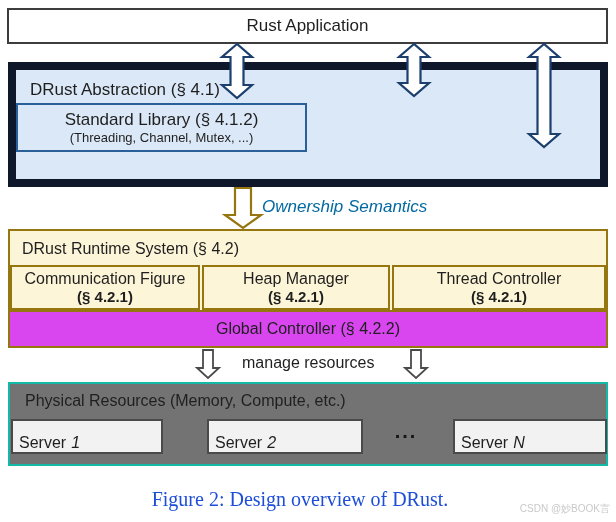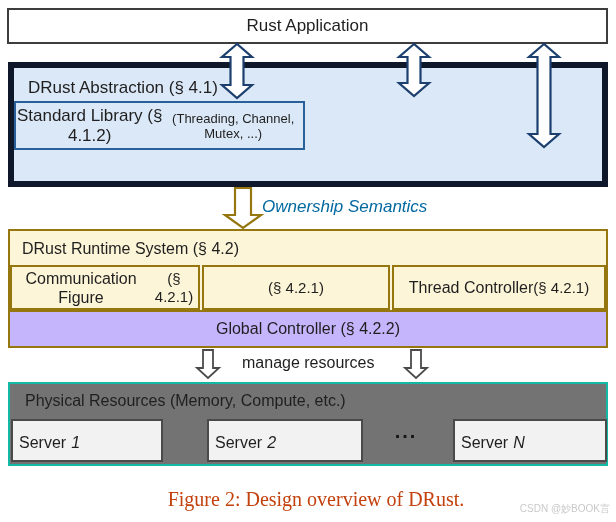--- a/index.html
+++ b/index.html
@@ -1,71 +1,71 @@
 <!DOCTYPE html>
 <html><head>
 <meta charset="utf-8">
 <style>
   html,body{margin:0;padding:0;background:#ffffff;}
   #page{position:relative;width:616px;height:522px;background:#ffffff;overflow:hidden;
         font-family:"Liberation Sans",sans-serif;color:#1f1f1f;border-radius:21px;}
   .abs{position:absolute;box-sizing:border-box;}
   .ctr{display:flex;align-items:center;justify-content:center;text-align:center;}
-  .col{display:flex;flex-direction:row;align-items:center;justify-content:center;text-align:center;}
+  .col{display:flex;flex-direction:column;justify-content:center;text-align:center;}
 
   
   #rust-app{left:7px;top:8px;width:601px;height:36px;background:#ffffff;
             border:2px solid #3d3d3d;font-size:17px;}
 
   
-  #blue-box{left:8px;top:62px;width:600px;height:125px;background:#dbe8f7;border:6px solid #0f172a;}
+  #blue-box{left:8px;top:62px;width:600px;height:125px;background:#dbe8f7;border:8px solid #0f172a;}
   #blue-title{position:absolute;left:14px;top:10px;font-size:17px;}
   #std-lib{position:absolute;left:0px;top:33px;width:291px;height:49px;background:#dbe8f7;
            border:2px solid #2a6099;box-sizing:border-box;}
   #std-lib .l1{font-size:17px;line-height:20px;}
   #std-lib .l2{font-size:13px;line-height:15px;}
   #affinity{position:absolute;left:289px;top:33px;width:190px;height:49px;background:#dbe8f7;
             border:2px solid #2a6099;box-sizing:border-box;font-size:17px;}
   #ownership{position:absolute;left:-2px;top:82px;width:600px;height:41px;background:#dbe8f7;
              border:2px solid #2a6099;box-sizing:border-box;font-size:17px;}
 
   
   #own-sem{left:262px;top:197px;font-size:17px;font-style:italic;color:#0369a1;}
 
   
   #yellow-box{left:8px;top:229px;width:600px;height:119px;background:#fdf5d8;border:2px solid #96760f;}
   #yellow-title{position:absolute;left:12px;top:9px;font-size:16px;}
   .ycomp{position:absolute;top:34px;height:45px;background:#fdf5d8;border:2px solid #96760f;
          box-sizing:border-box;}
   .ycomp .l1{font-size:16px;line-height:19px;}
-  .ycomp .l2{font-size:15px;line-height:18px;}
+  .ycomp .l2{font-size:15px;line-height:18px;font-weight:bold;}
   #ycomp0{left:0px;width:190px;}
   #ycomp1{left:192px;width:188px;}
   #ycomp2{left:382px;width:214px;}
-  #global-ctl{position:absolute;left:-2px;top:79px;width:600px;height:38px;background:#c4b5fd;
+  #global-ctl{position:absolute;left:-2px;top:79px;width:600px;height:38px;background:#d946ef;
               border:2px solid #96760f;box-sizing:border-box;font-size:16px;}
 
   
   #manage-res{left:242px;top:354px;font-size:16px;}
 
   
   #phys-box{left:8px;top:382px;width:600px;height:84px;background:#737373;border:2px solid #14b8a6;}
   #phys-title{position:absolute;left:15px;top:8px;font-size:16px;}
-  .server{position:absolute;top:35px;height:43px;background:#f2f2f2;border:2px solid #4a4a4a;
-          box-sizing:border-box;display:flex;align-items:center;padding:5px 0 0 6px;font-size:16px;}
+  .server{position:absolute;top:35px;height:35px;background:#f2f2f2;border:2px solid #4a4a4a;
+          box-sizing:border-box;display:flex;align-items:flex-end;padding:5px 0 0 6px;font-size:16px;}
   .server .sid{font-style:italic;margin-left:5px;}
   #server1{left:1px;width:152px;}
   #server2{left:197px;width:156px;}
   #serverN{left:443px;width:154px;}
   #dots{position:absolute;left:366px;top:36px;width:60px;text-align:center;
         font-size:20px;font-weight:bold;letter-spacing:2px;color:#141414;}
 
   
-  #caption{left:16px;top:488px;width:600px;text-align:center;
-           font-family:"Liberation Serif",serif;font-size:20px;color:#c2410c;}
+  #caption{left:0px;top:488px;width:600px;text-align:center;
+           font-family:"Liberation Serif",serif;font-size:20px;color:#1d4ed8;}
   #watermark{right:6px;top:502px;font-size:10px;color:#c9c9c9;}
 
   
   #arrows{position:absolute;left:0;top:0;width:616px;height:522px;pointer-events:none;z-index:5;}
 </style>
 </head>
 <body>
 
 <div id="page">
 
@@ -83,20 +83,21 @@
 
   <div id="own-sem" class="abs">Ownership Semantics</div>
 
   <div id="yellow-box" class="abs">
     <div id="yellow-title">DRust Runtime System (§ 4.2)</div>
     <div id="ycomp0" class="ycomp col">
       <div class="l1">Communication Figure</div>
       <div class="l2">(§ 4.2.1)</div>
     </div>
     <div id="ycomp1" class="ycomp col">
+      <div class="l1">Heap Manager</div>
       <div class="l2">(§ 4.2.1)</div>
     </div>
     <div id="ycomp2" class="ycomp col">
       <div class="l1">Thread Controller</div>
       <div class="l2">(§ 4.2.1)</div>
     </div>
     <div id="global-ctl" class="ctr">
       <span>Global Controller (§ 4.2.2)</span>
     </div>
   </div>

